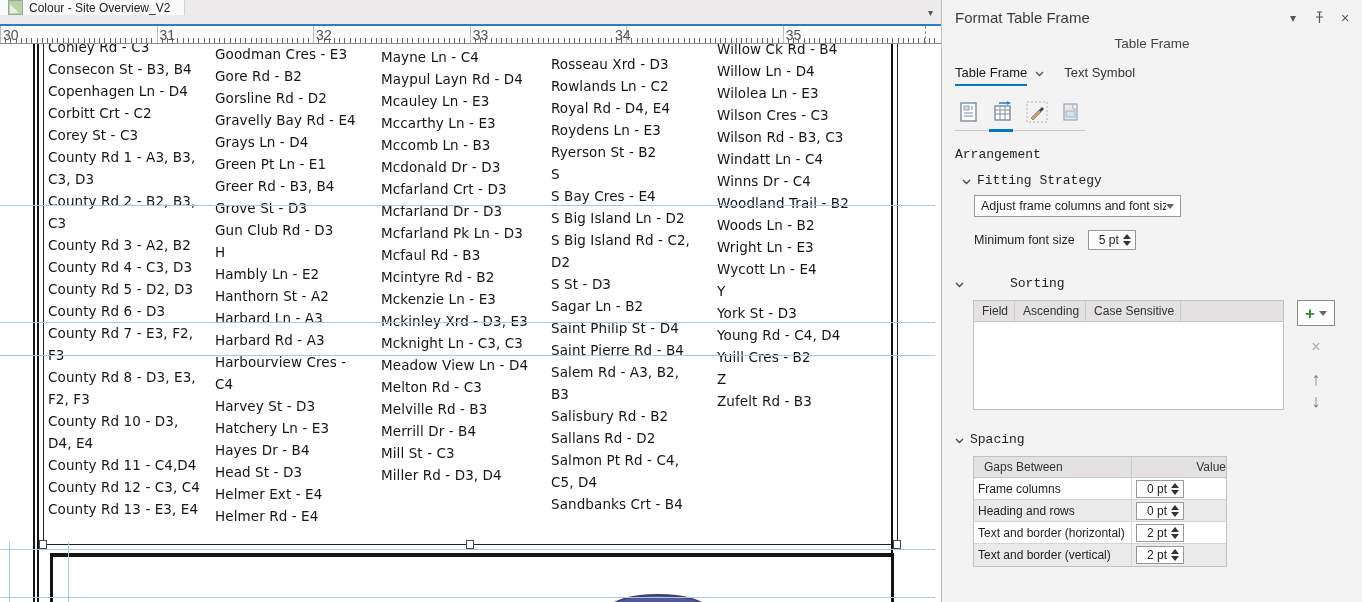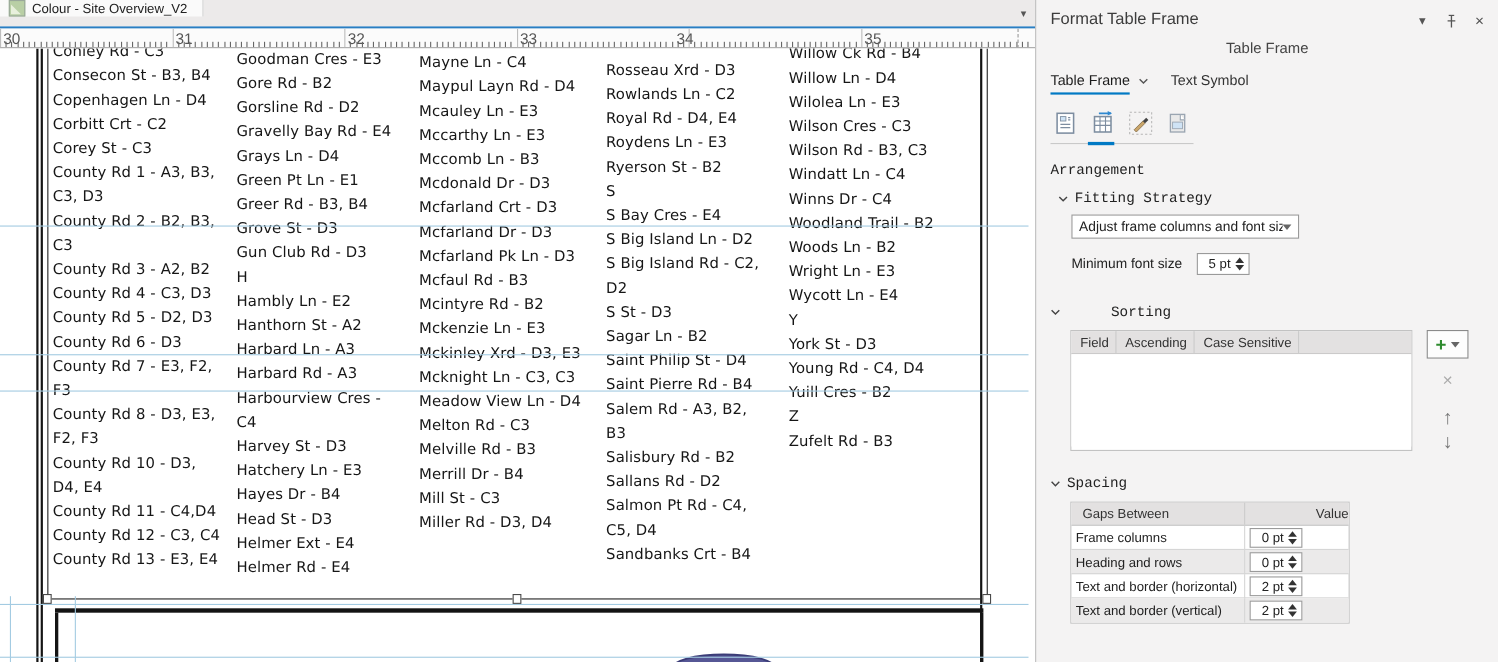--- a/index.html
+++ b/index.html
@@ -39,21 +39,21 @@
   .hline { position:absolute; background:#141414; }
   .guide-h { position:absolute; height:1px; background:#a3cbe2; left:0; width:935px; }
   .guide-v { position:absolute; width:1px; background:#a3cbe2; }
   .handle { position:absolute; width:8px; height:9px; background:#fff; border:1px solid #4a4a4a; }
   .ellipse { position:absolute; left:610px; top:550px; width:96px; height:27px; border-radius:50%;
     background:#565795; border:2px solid #3b3c77; }
 
   
   .panel { position:absolute; left:941px; top:0; width:421px; height:602px; background:#f4f3f3;
     border-left:1px solid #bfbfbf; color:#333; }
-  .panel-header { display:flex; align-items:flex-end; padding:9px 10px 0 13px; }
+  .panel-header { display:flex; align-items:center; padding:9px 10px 0 13px; }
   .panel-title { font-size:15px; color:#3c3c3c; flex:1; }
   .panel-hicons { display:flex; align-items:center; gap:12px; color:#555; }
   .phicon { width:14px; height:14px; display:flex; align-items:center; justify-content:center; font-size:12px; color:#555; }
   .panel-subtitle { text-align:center; margin-top:10px; font-size:13.5px; color:#444; }
 
   .ptabs { display:flex; align-items:flex-end; margin:14px 0 0 13px; font-size:13px; }
   .ptab-active { color:#1a1a1a; border-bottom:2px solid #0079c4; padding-bottom:4px; }
   .ptab-caret { margin:0 6px 6px 8px; }
   .ptab-plain { color:#333; margin-left:14px; padding-bottom:6px; }
 

